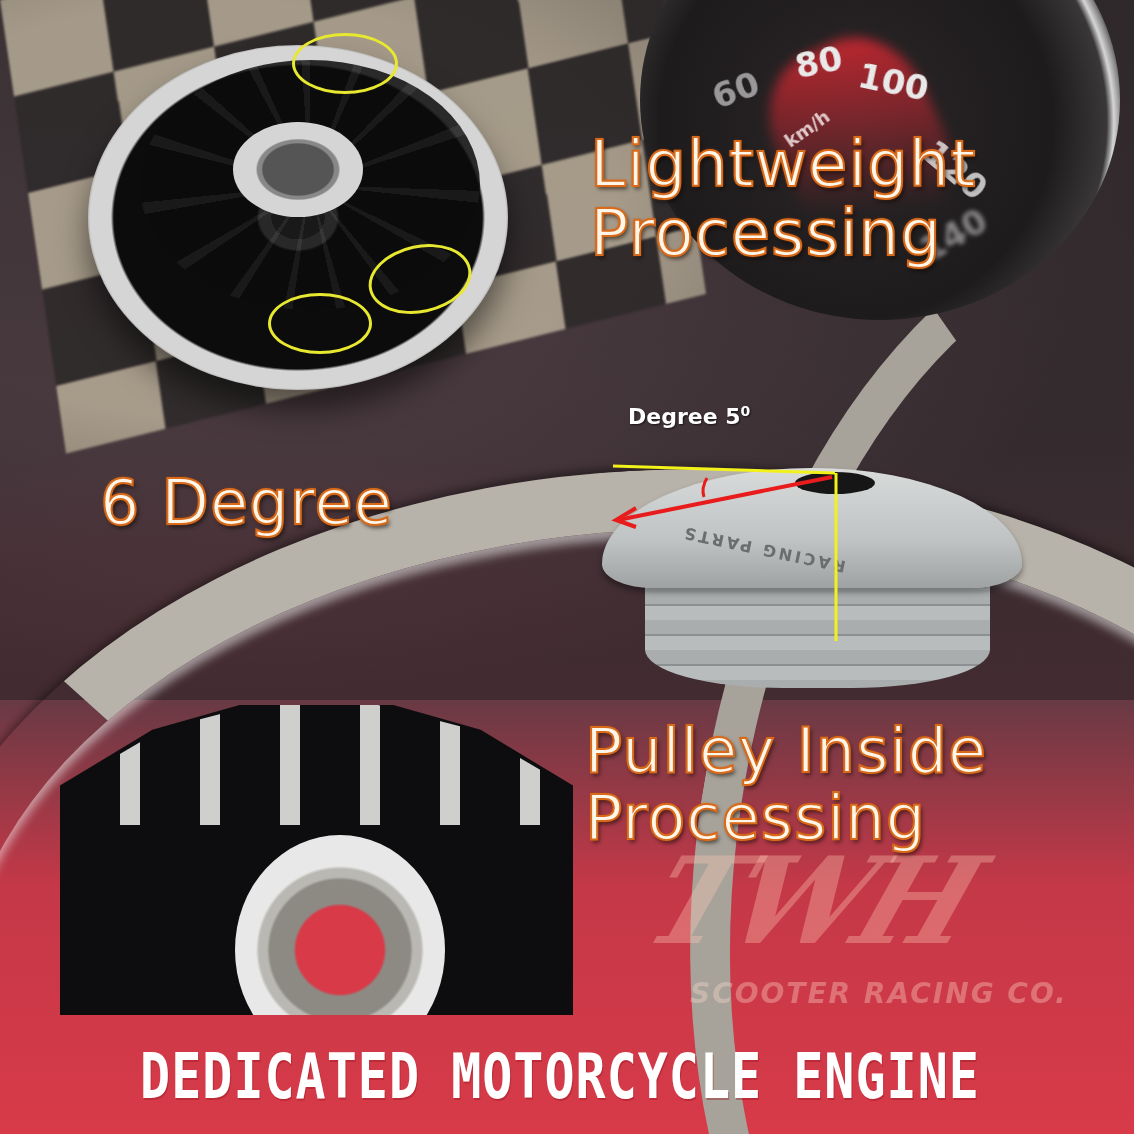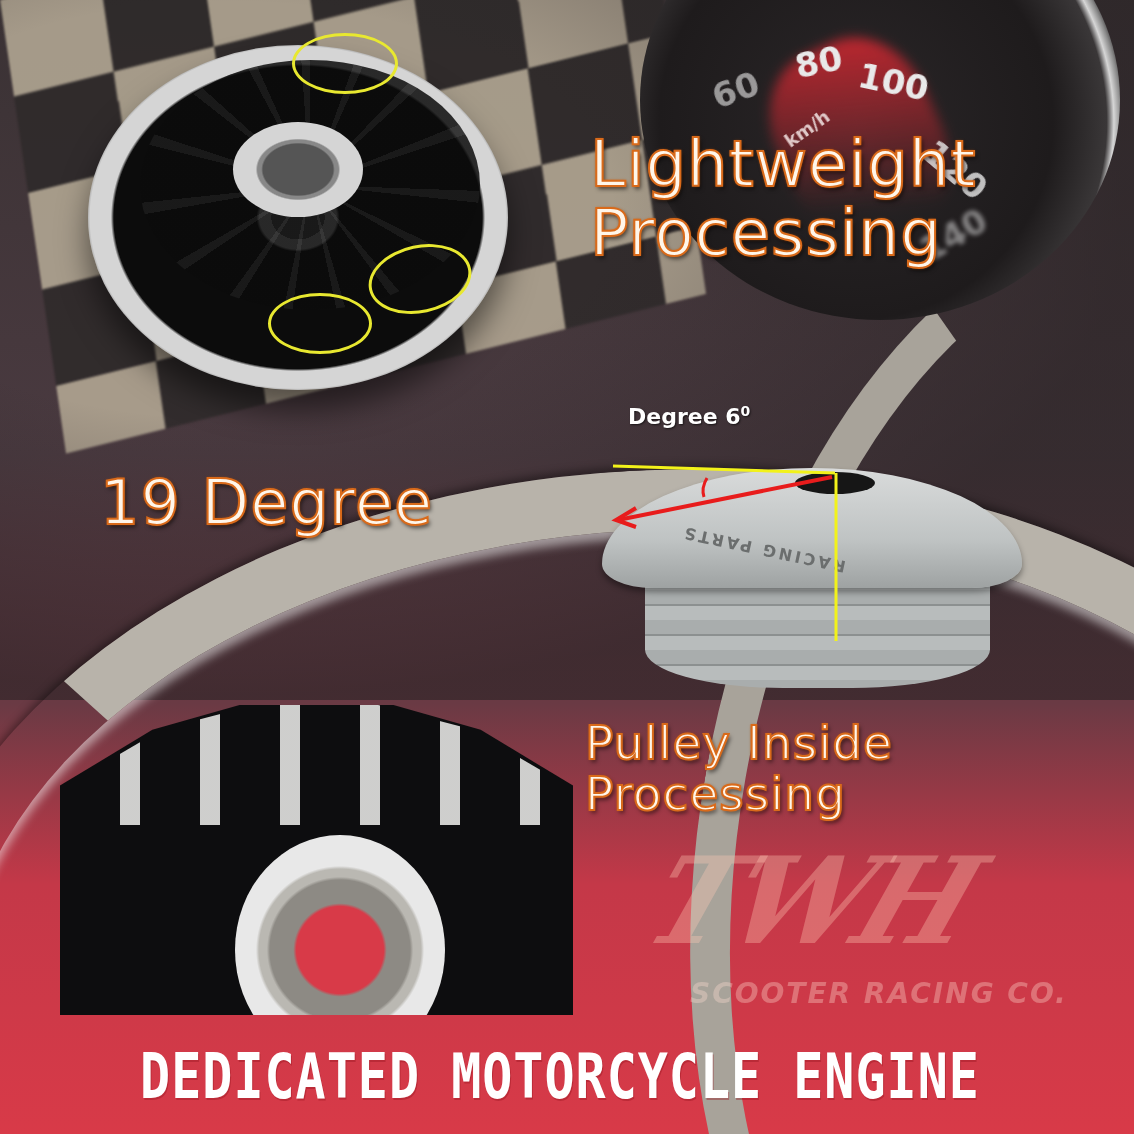--- a/index.html
+++ b/index.html
@@ -61,21 +61,21 @@
       color: #fff6ea;
       font-weight: normal;
       text-align: left;
       line-height: 1.08;
       -webkit-text-stroke: 2px #d96a1a;
       text-shadow: 0 0 3px #c45a10, 2px 3px 4px rgba(0,0,0,0.6);
       letter-spacing: 1px;
     }
     .h-lightweight { left: 590px; top: 130px; width: 460px; font-size: 64px; }
     .h-face { left: 100px; top: 470px; width: 430px; font-size: 62px; }
-    .h-pulley { left: 585px; top: 718px; width: 500px; font-size: 47px; }
+    .h-pulley { left: 585px; top: 718px; width: 500px; font-size: 62px; }
 
     .degree-label {
       left: 628px; top: 403px; color: #ffffff; font-weight: bold; font-size: 22px;
       font-family: "DejaVu Sans", sans-serif; text-shadow: 1px 1px 2px rgba(0,0,0,0.6);
     }
     .degree-label sup { font-size: 14px; }
 
     
     .product-top {
       left: 88px; top: 45px; width: 420px; height: 345px; border-radius: 50%;
@@ -173,37 +173,37 @@
 <div class="abs hub"></div>
 <div class="abs circle-mark c1"></div>
 <div class="abs circle-mark c2"></div>
 <div class="abs circle-mark c3"></div>
 
 <div class="abs headline h-lightweight">
   <div>Lightweight</div>
   <div>Processing</div>
 </div>
 
-<div class="abs degree-label"><span>Degree 6</span><sup>0</sup></div>
+<div class="abs degree-label"><span>Degree 5</span><sup>0</sup></div>
 
 <div class="abs side-base"></div>
 <div class="abs side-cone"></div>
 <div class="abs side-hole"></div>
 <div class="abs side-engrave">RACING PARTS</div>
 
 <svg class="overlay" width="1134" height="1134">
   <line x1="613" y1="466" x2="835" y2="473" stroke="#f2f21a" stroke-width="3"></line>
   <line x1="836" y1="473" x2="836" y2="641" stroke="#f2f21a" stroke-width="3"></line>
   <line x1="832" y1="477" x2="618" y2="520" stroke="#e81c1c" stroke-width="4"></line>
   <polyline points="636,508 616,520 636,527" fill="none" stroke="#e81c1c" stroke-width="4"></polyline>
   <path d="M707 478 Q701 488 704 497" fill="none" stroke="#e81c1c" stroke-width="3"></path>
 </svg>
 
 <div class="abs headline h-face">
-  <div>19 Degree</div>
+  <div>6 Degree</div>
 </div>
 
 <div class="abs product-bottom">
   <div class="abs pb-teeth"></div>
   <div class="abs pb-ring"></div>
 </div>
 
 <div class="abs watermark">TWH</div>
 <div class="abs watermark-sub">SCOOTER RACING CO.</div>
 

